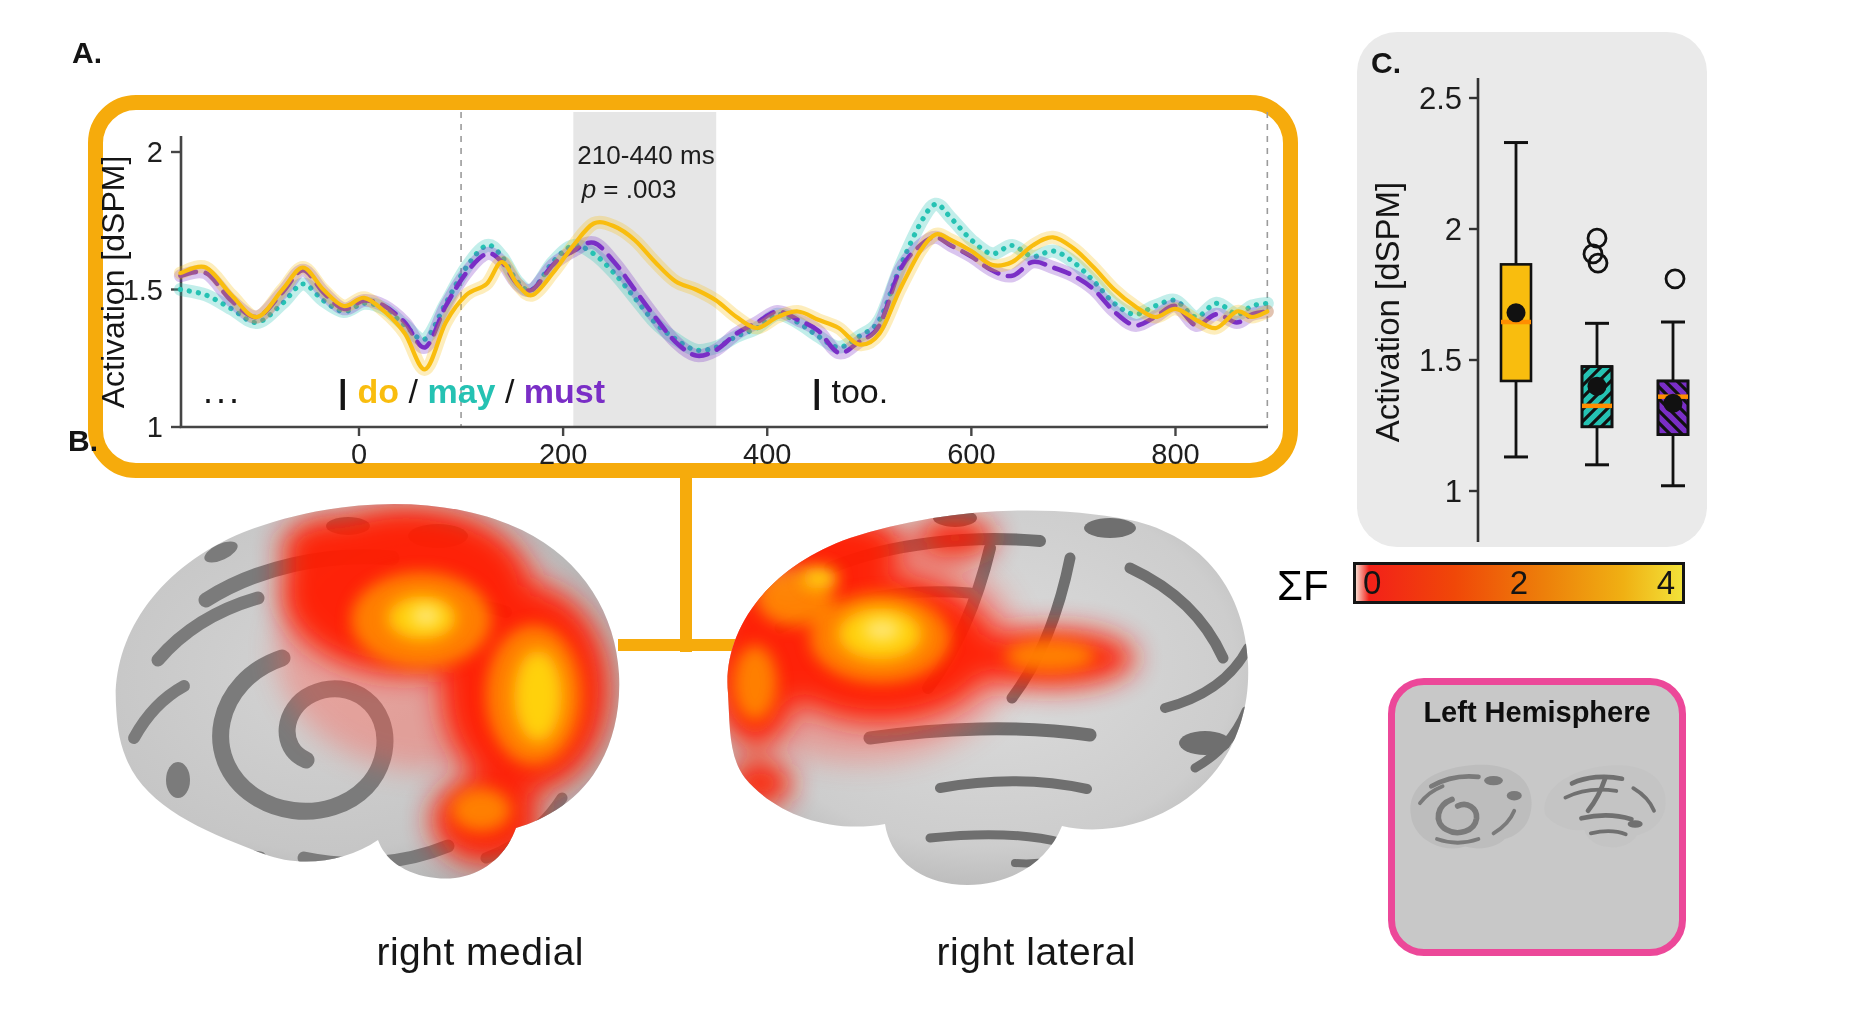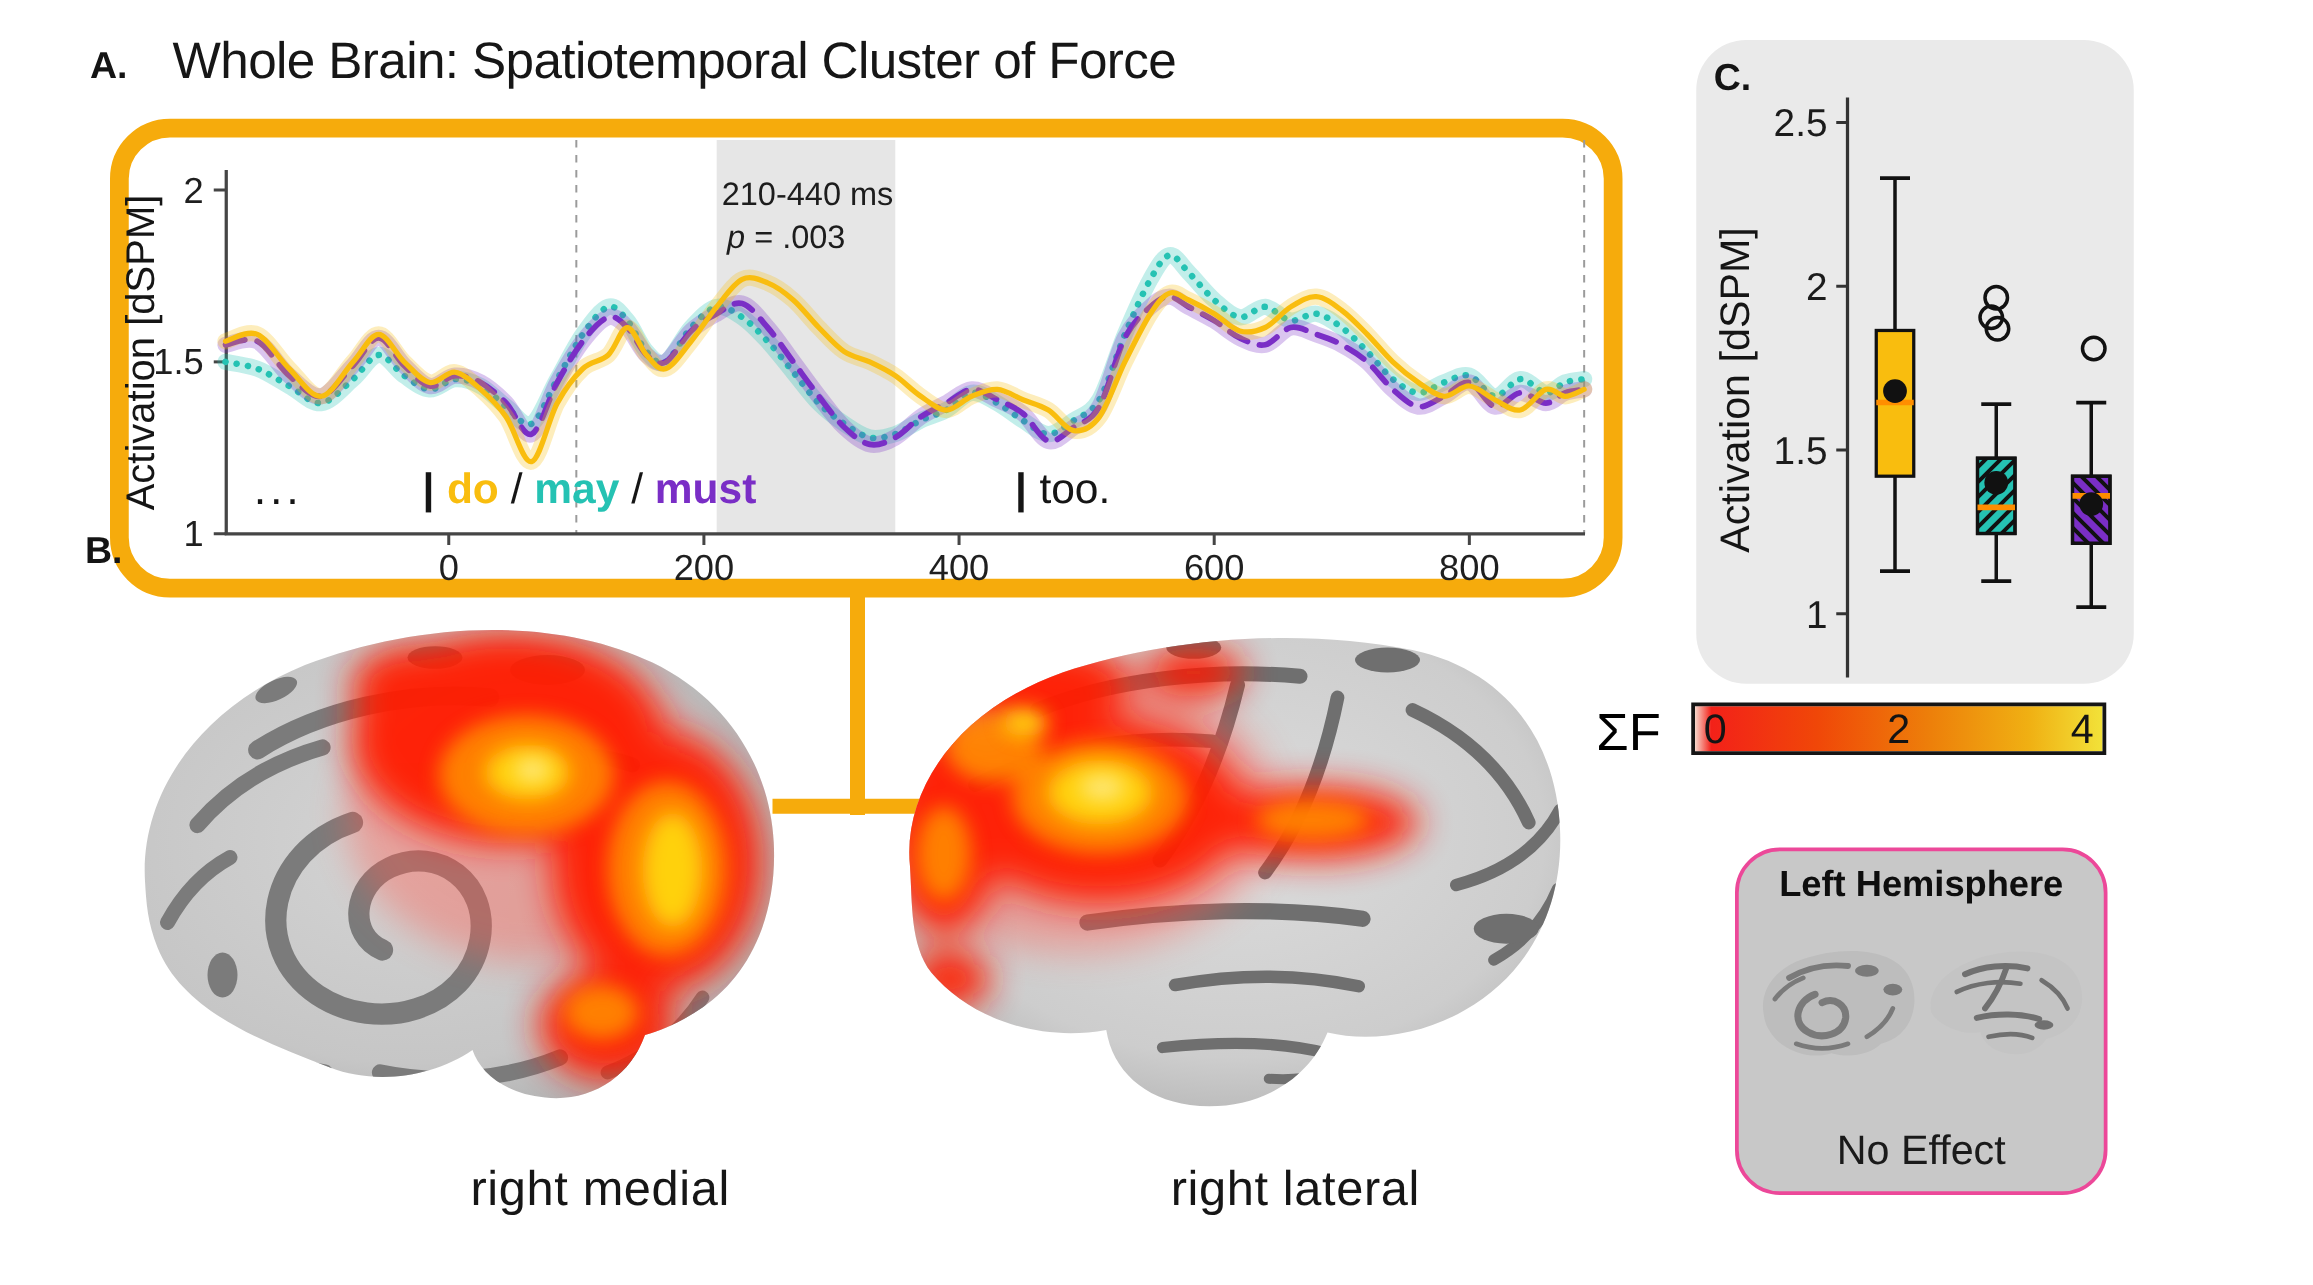--- a/index.html
+++ b/index.html
@@ -32,32 +32,31 @@
   #capLat{left:836px;top:930px;}
   #panelC{position:absolute;left:1357px;top:32px;width:350px;height:515px;background:#EAEAEA;border-radius:40px;}
   #labelC{position:absolute;left:14px;top:14px;font-size:30px;font-weight:bold;color:#141414;}
   #svgC{position:absolute;left:1357px;top:32px;pointer-events:none;}
   #ylabelC{left:1388px;top:312px;font-size:33px;color:#151515;}
   #sigmaF{left:1277px;top:562px;font-size:42px;color:#000;}
   #colorbar{position:absolute;left:1353px;top:562px;width:332px;height:42px;border:3px solid #151515;box-sizing:border-box;}
   .cbt{position:absolute;top:0px;font-size:33px;color:#141414;line-height:36px;}
   #cb0{left:7px;} #cb2{left:50%;transform:translateX(-50%);} #cb4{right:7px;}
   #lhBox{position:absolute;left:1388px;top:678px;width:298px;height:278px;background:#C8C8C8;
-         border:3px solid #ec4899;border-radius:36px;box-sizing:border-box;}
+         border:7px solid #ec4899;border-radius:36px;box-sizing:border-box;}
   #lhTitle{position:absolute;left:0;top:11px;width:100%;text-align:center;font-size:29px;font-weight:bold;color:#0e0e0e;}
   #lhBrains{position:absolute;left:0;top:72px;width:100%;display:flex;justify-content:center;gap:4px;}
   #lhCaption{position:absolute;left:0;bottom:14px;width:100%;text-align:center;font-size:33px;color:#1a1a1a;}
 </style>
 </head>
 <body>
 
 <div id="fig">
 
   <div class="abs" id="labelA">A.</div>
-  <div class="abs" id="titleA">Whole Brain: Spatiotemporal Cluster of Force</div>
 
   <div id="frameA"></div>
   <div id="connV"></div>
   <div id="connH"></div>
 
   <svg id="svgA" width="1212" height="384" viewBox="88 95 1212 384">
       <rect x="573.326" y="112" width="142.88400000000001" height="315" fill="#E3E3E3" opacity="0.9"></rect>
       <line x1="461.06" y1="112" x2="461.06" y2="427" stroke="#9B9B9B" stroke-width="1.6" stroke-dasharray="6 6"></line>
       <line x1="1267.3339999999998" y1="112" x2="1267.3339999999998" y2="427" stroke="#9B9B9B" stroke-width="1.6" stroke-dasharray="6 6"></line>
       <line x1="181" y1="136" x2="181" y2="428" stroke="#454545" stroke-width="2.6"></line>
@@ -291,16 +290,15 @@
           <path d="M35,25 C50,18 70,16 88,20" stroke-width="5"></path>
           <path d="M28,40 C44,32 64,30 82,33" stroke-width="4"></path>
           <path d="M70,20 C66,32 60,44 52,54" stroke-width="5"></path>
           <path d="M45,62 C62,58 82,58 98,63" stroke-width="5"></path>
           <path d="M100,30 C110,36 118,44 122,54" stroke-width="4"></path>
           <path d="M55,78 C68,75 82,75 92,79" stroke-width="4"></path>
           <ellipse cx="102" cy="68" rx="8" ry="4" fill="#707070" stroke="none"></ellipse>
         </g>
       </svg>
     </div>
-    <div id="lhCaption">No Effect</div>
   </div>
 
 </div>
 
 </body></html>

